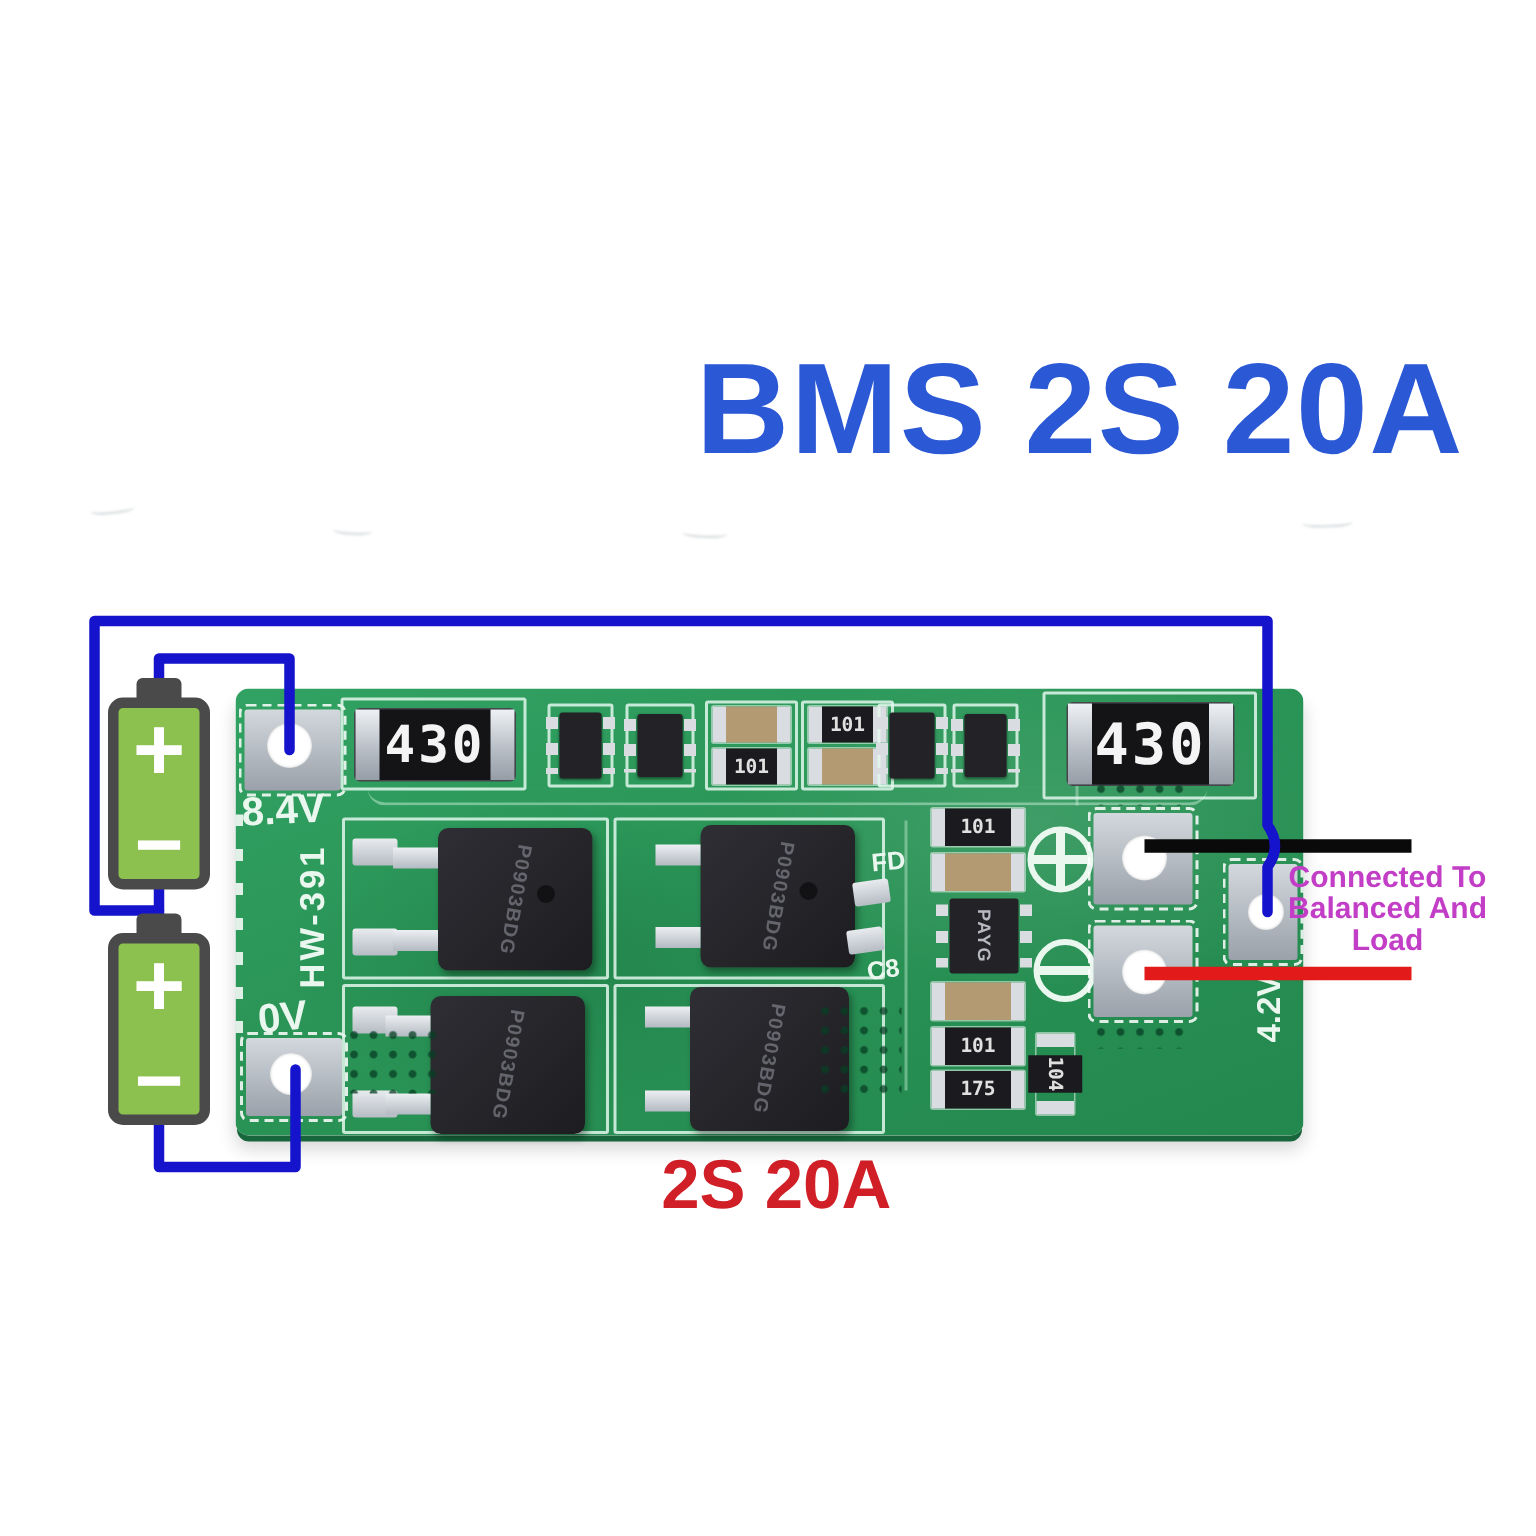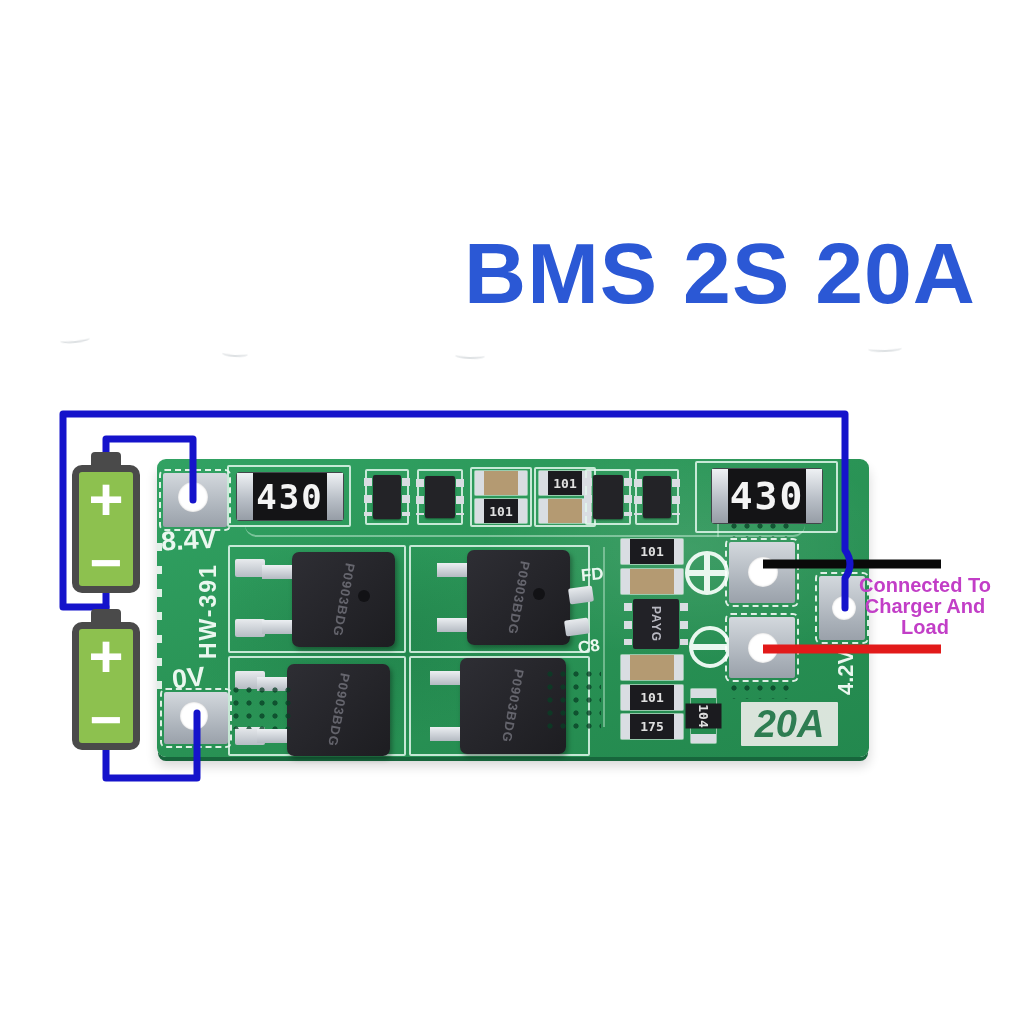--- a/index.html
+++ b/index.html
@@ -253,21 +253,20 @@
     <div class="dots" style="left:574px;top:226px;width:64px;height:14px;"></div>
 
     <div class="pad" style="left:662px;top:117px;width:46px;height:64px;">
       <div class="hole" style="left:13px;top:20px;width:24px;height:24px;"></div>
     </div>
     <div class="silk vtext" style="left:676px;top:172px;height:64px;font-size:22px;">4.2V</div>
 
     <div class="dots" style="left:76px;top:228px;width:60px;height:42px;"></div>
     <div class="dots" style="left:390px;top:212px;width:54px;height:60px;"></div>
 
-    <div class="badge">20A</div>
   </div>
 
   <svg class="wires" width="1024" height="1024" viewBox="0 0 1024 1024">
     <path d="M763 564 L941 564" stroke="#0a0a0a" stroke-width="9" fill="none"></path>
     <path d="M763 649 L941 649" stroke="#e21a1a" stroke-width="9" fill="none"></path>
     <path d="M106 607 L63 607 L63 414 L845 414 L845 550 Q855 564 845 578 L845 608" stroke="#1513cb" stroke-width="7" fill="none" stroke-linejoin="round" stroke-linecap="round"></path>
     <path d="M106 467 L106 439 L193 439 L193 500" stroke="#1513cb" stroke-width="7" fill="none" stroke-linejoin="round" stroke-linecap="round"></path>
     <path d="M106 592 L106 633" stroke="#1513cb" stroke-width="7" fill="none" stroke-linecap="round"></path>
     <path d="M106 745 L106 778 L197 778 L197 713" stroke="#1513cb" stroke-width="7" fill="none" stroke-linejoin="round" stroke-linecap="round"></path>
   </svg>
@@ -282,17 +281,18 @@
   <div class="battery" style="left:72px;top:609px;">
     <div class="nub"></div>
     <div class="bbody">
       <div class="bplus">+</div>
       <div class="bminus">−</div>
     </div>
   </div>
 
   <div class="note">
     <span>Connected To</span>
-    <span>Charger And</span>
+    <span>Balanced And</span>
     <span>Load</span>
   </div>
 
+  <div class="footer-label">2S 20A</div>
 </div>
 
 </body></html>

